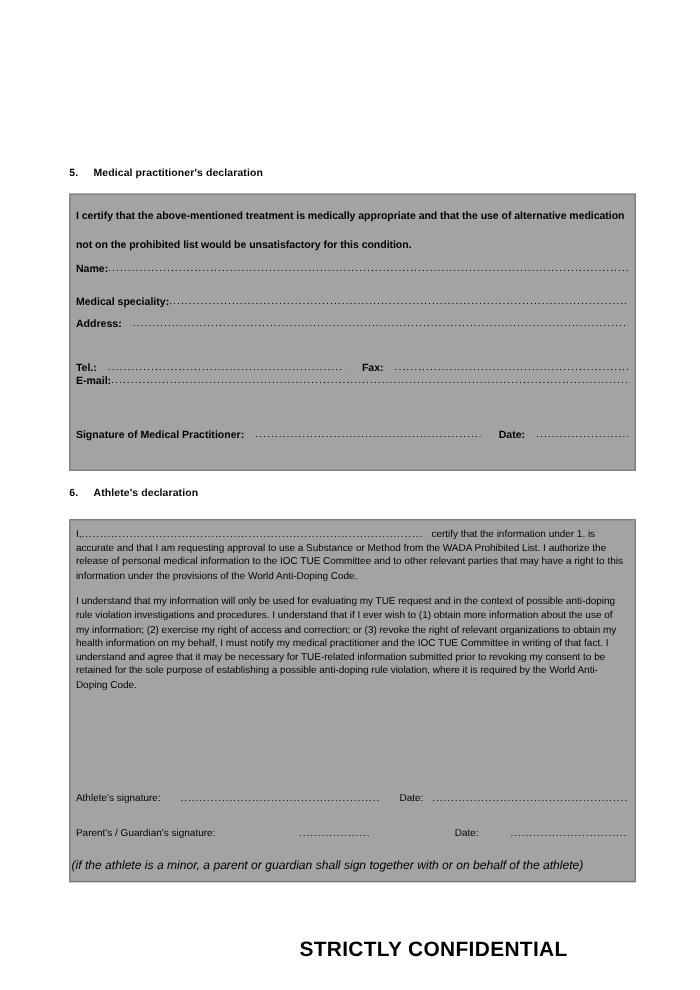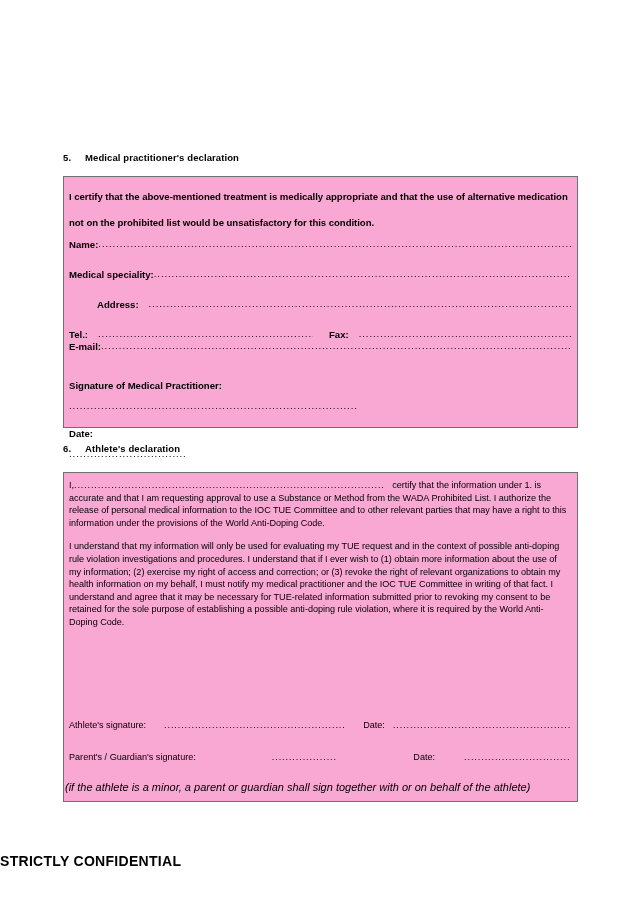--- a/index.html
+++ b/index.html
@@ -34,21 +34,21 @@
   .section-heading .num {
     display: inline-block;
     width: 22px;
   }
 
   
   .box {
     position: absolute;
     border: 1px solid #6f6f6f;
     box-sizing: border-box;
-    background: #f9a8d4;
+    background: #a3a3a3;
   }
 
   
   .b5-intro {
     position: absolute;
     left: 5px;
     right: 6px;
     top: 7px;
     font-size: 9.6px;
     font-weight: bold;
@@ -122,22 +122,22 @@
     font-size: 11px;
     font-style: italic;
     white-space: nowrap;
   }
 
   
   .footer-confidential {
     position: absolute;
     left: 0;
     right: 0;
-    text-align: left;
-    font-size: 14px;
+    text-align: right;
+    font-size: 19px;
     font-weight: bold;
     letter-spacing: .3px;
   }
 </style>
 </head>
 <body>
 
 <div class="page">
 
   <div class="section-heading" style="left:63px; top:152px;">
@@ -151,42 +151,42 @@
     <div class="field-row" style="top:62px;">
       <span class="lbl">Name:</span>
       <span class="lead">..........................................................................................................................................................................</span>
     </div>
 
     <div class="field-row" style="top:92px;text-align:right;">
       <span class="lbl">Medical speciality:</span>
       <span class="lead">........................................................................................................................................................</span>
     </div>
 
-    <div class="field-row" style="top:122px;margin-left:28px;">
+    <div class="field-row" style="top:112px;">
       <span class="lbl">Address:</span>
       <span class="gap-sm"></span>
       <span class="lead">...........................................................................................................................................................</span>
     </div>
 
     <div class="field-row" style="top:152px;">
       <span class="lbl">Tel.:</span>
       <span class="gap-sm"></span>
       <span class="lead grow" style="flex:1 1 auto;">...............................................................................</span>
       <span class="gap-md"></span>
       <span class="lbl">Fax:</span>
       <span class="gap-sm"></span>
       <span class="lead">..............................................................................</span>
     </div>
 
     <div class="field-row" style="top:164px;">
       <span class="lbl">E-mail:</span>
       <span class="lead">...................................................................................................................................................................</span>
     </div>
 
-    <div class="field-row" style="top:203px;flex-direction:column;">
+    <div class="field-row" style="top:213px;">
       <span class="lbl">Signature of Medical Practitioner:</span>
       <span class="gap-sm"></span>
       <span class="lead grow" style="flex:1 1 auto;">.................................................................................</span>
       <span class="gap-md"></span>
       <span class="lbl">Date:</span>
       <span class="gap-sm"></span>
       <span class="lead">.................................</span>
     </div>
 
   </div>

